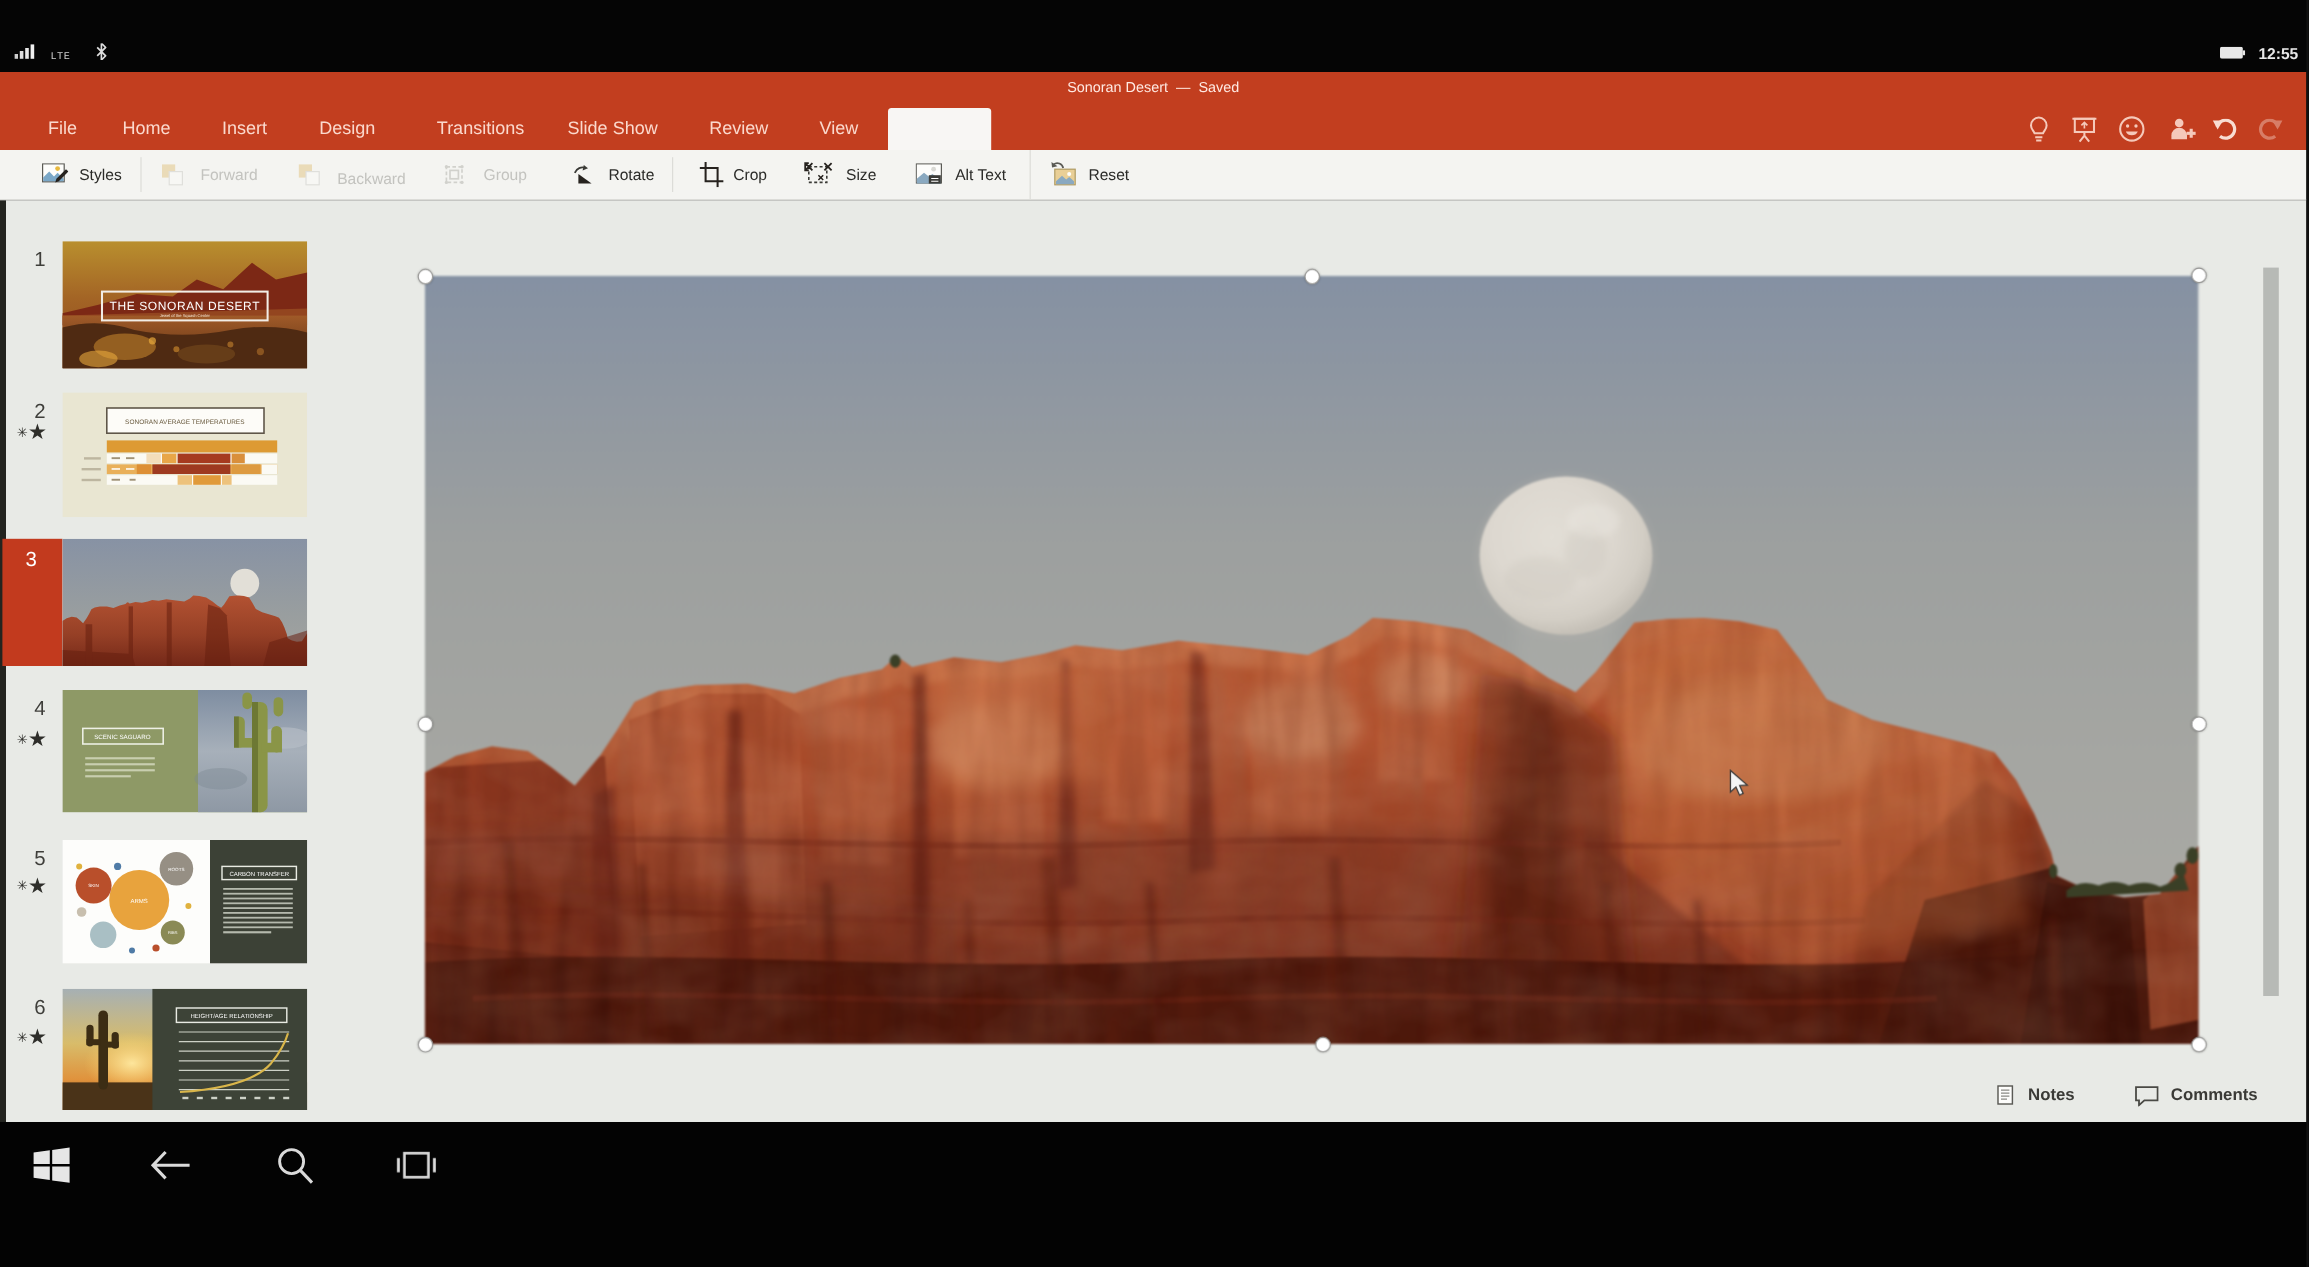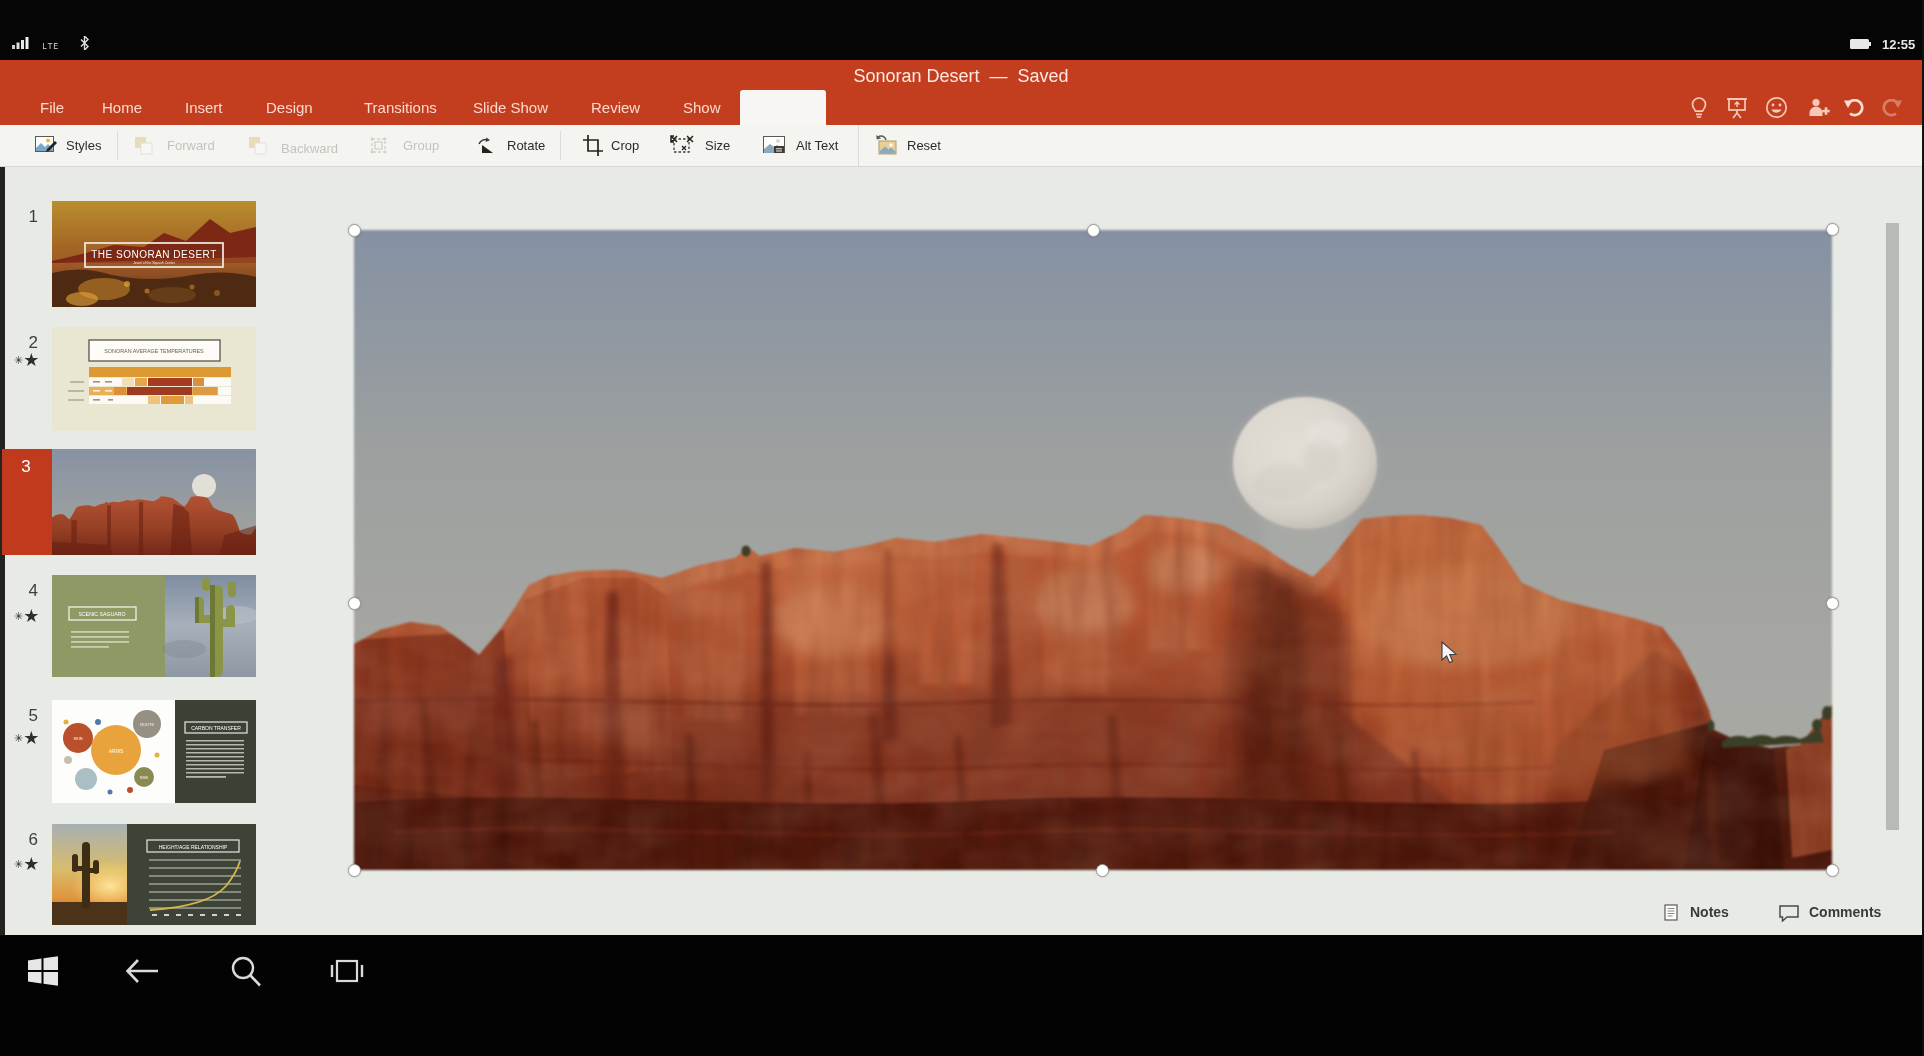--- a/index.html
+++ b/index.html
@@ -25,32 +25,32 @@
   </svg>
 
   <svg class="abs" style="left:1850px;top:39px;" width="21" height="10" viewBox="0 0 21 10">
     <rect x="0" y="0" width="19" height="10" rx="1.5" fill="#e8e8e8"></rect>
     <rect x="19" y="3" width="2" height="4" fill="#e8e8e8"></rect>
   </svg>
   <div class="abs" style="left:1882px;top:37px;color:#e8e8e8;font-size:13px;font-weight:bold;">12:55</div>
 </div>
 
 <div class="abs" style="left:0;top:60px;width:1922px;height:65px;background:#c23e1f;"></div>
-<div class="abs" style="left:0;top:66px;width:1922px;height:18px;text-align:center;color:#ffe9e2;font-size:18px;">Sonoran Desert &nbsp;—&nbsp; Saved</div>
+<div class="abs" style="left:0;top:66px;width:1922px;height:18px;text-align:center;color:#ffe9e2;font-size:12px;">Sonoran Desert &nbsp;—&nbsp; Saved</div>
 
 <div class="abs" id="tabs" style="left:0;top:90px;width:1596px;height:35px;color:#fbd9cd;font-size:15px;">
   <div class="abs" style="left:740px;top:0px;width:86px;height:35px;background:#f8f6f4;border-radius:3px 3px 0 0;"></div>
   <div class="abs" style="left:40px;top:9px;">File</div>
   <div class="abs" style="left:102px;top:9px;">Home</div>
   <div class="abs" style="left:185px;top:9px;">Insert</div>
   <div class="abs" style="left:266px;top:9px;">Design</div>
   <div class="abs" style="left:364px;top:9px;">Transitions</div>
   <div class="abs" style="left:473px;top:9px;">Slide Show</div>
   <div class="abs" style="left:591px;top:9px;">Review</div>
-  <div class="abs" style="left:683px;top:9px;">Show</div>
+  <div class="abs" style="left:683px;top:9px;">View</div>
   <div class="abs" style="left:754px;top:9px;color:#b43b22;margin-top:26px;">Picture</div>
 </div>
 
 <div class="abs" id="ribicons" style="left:0;top:0;">
 
   <svg class="abs" style="left:1689px;top:96px;" width="20" height="24" viewBox="0 0 20 24">
     <g stroke="#f5c9ba" stroke-width="1.7" fill="none">
       <path d="M10 2 a6.5 6.5 0 0 1 6.5 6.5 c0 3.1-2.2 4.6-3 6.6 l-7 0 c-0.8-2-3-3.5-3-6.6 A6.5 6.5 0 0 1 10 2 Z"></path>
       <path d="M7 18.3 h6 M7.8 21 h4.4"></path>
     </g>

